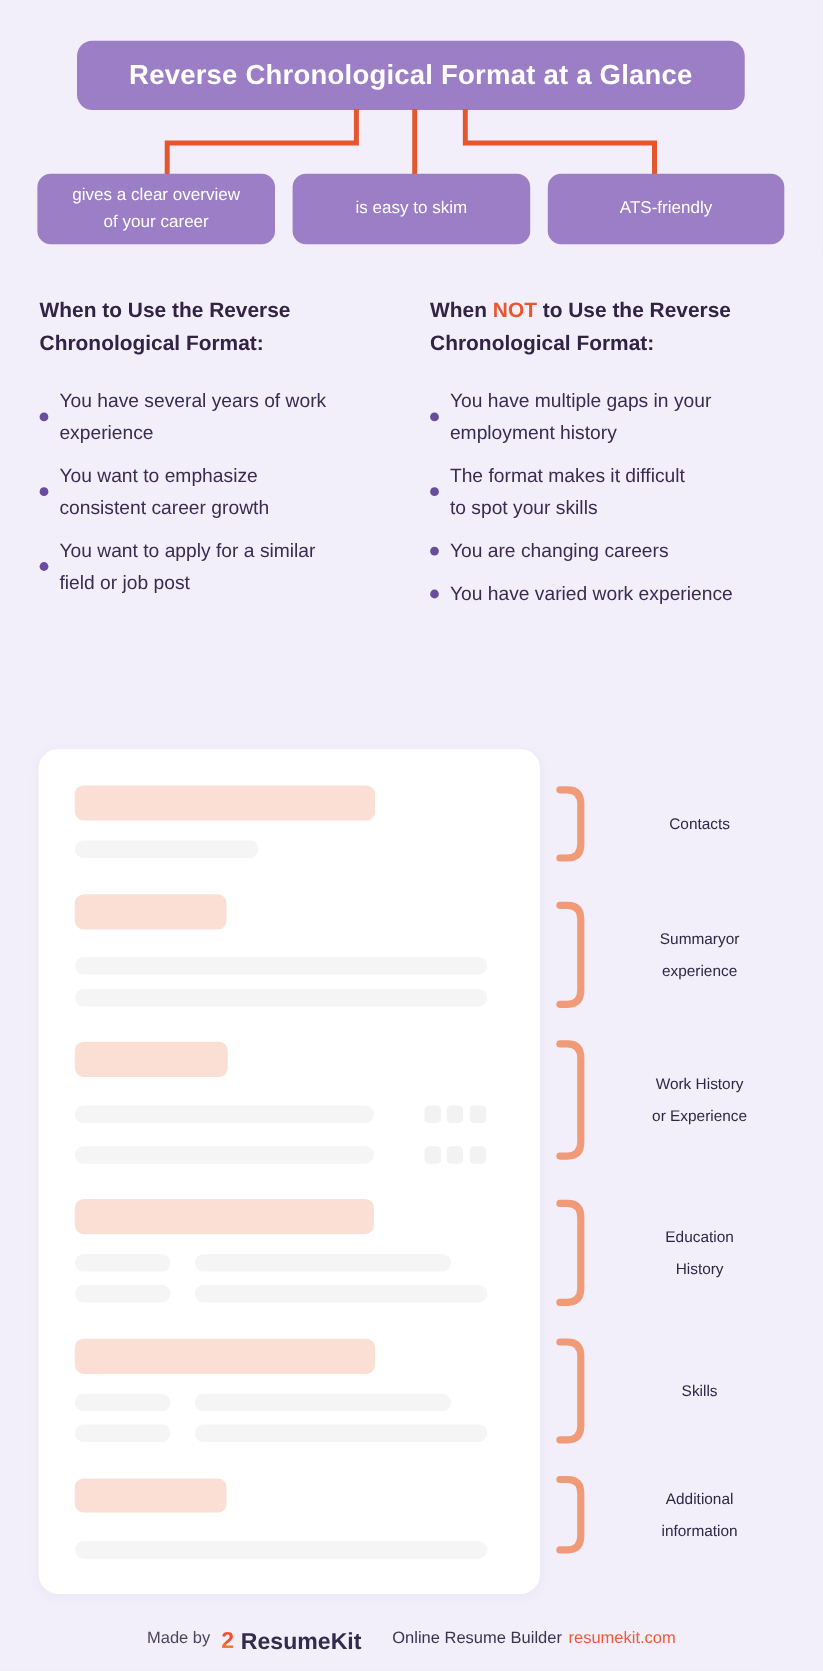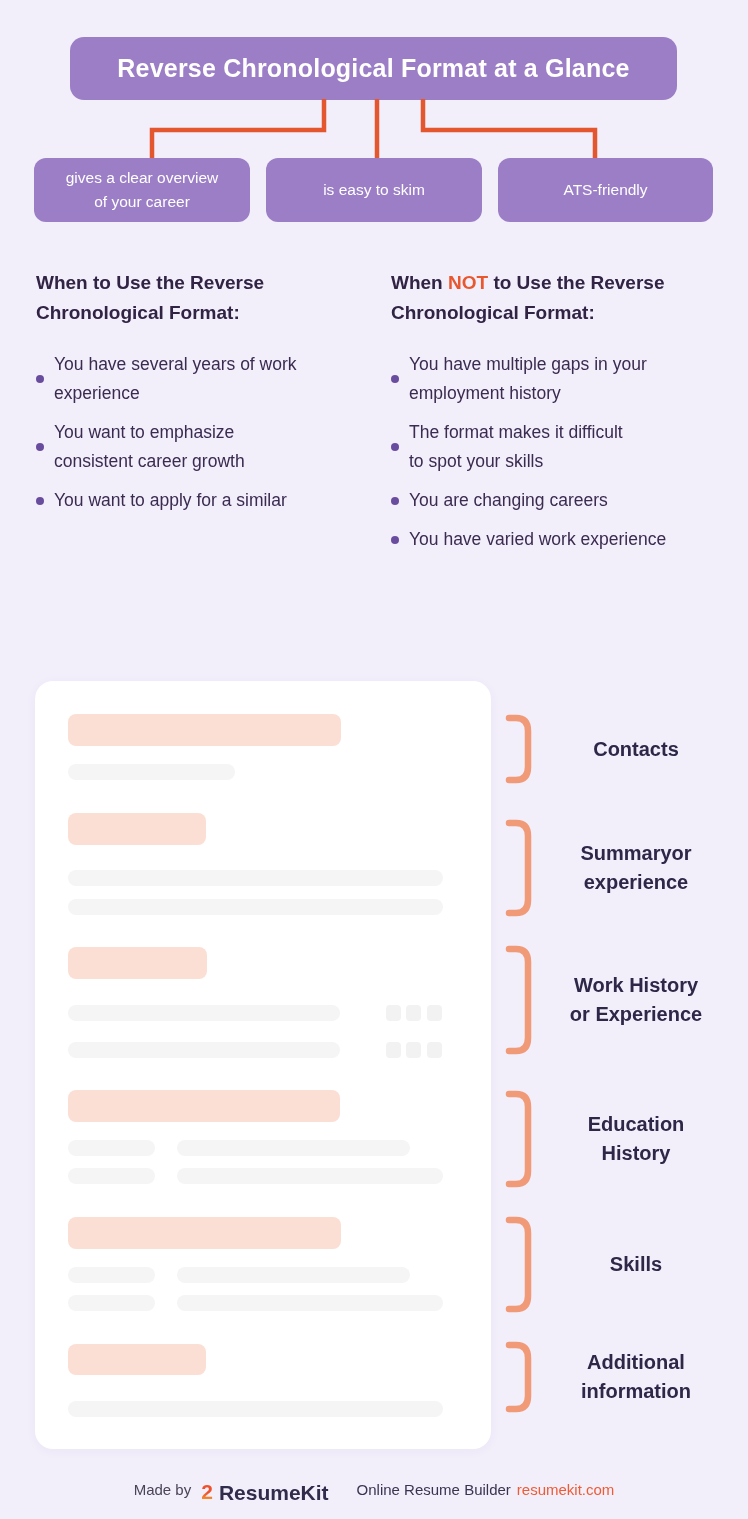--- a/index.html
+++ b/index.html
@@ -113,22 +113,22 @@
     position: absolute;
     left: 505px;
     width: 235px;
     display: flex;
     align-items: center;
   }
   .brace { flex-shrink: 0; display: block; }
   .ann-label {
     flex: 1;
     text-align: center;
-    font-size: 20px;
-    font-weight: bold;
+    font-size: 14px;
+    font-weight: normal;
     line-height: 29px;
     color: #2F2747;
   }
   .ann-label div { white-space: nowrap; }
 
   
   .footer {
     position: absolute;
     left: 0; top: 1481px;
     width: 748px;
@@ -196,20 +196,21 @@
         <span class="dot"></span>
         <div class="btext">
           <div>You want to emphasize</div>
           <div>consistent career growth</div>
         </div>
       </li>
       <li>
         <span class="dot"></span>
         <div class="btext">
           <div>You want to apply for a similar</div>
+          <div>field or job post</div>
         </div>
       </li>
     </ul>
   </section>
 
   <section class="col col-right">
     <h3>
       <div>
         <span>When </span><span class="not">NOT</span><span> to Use the Reverse</span>
       </div>

